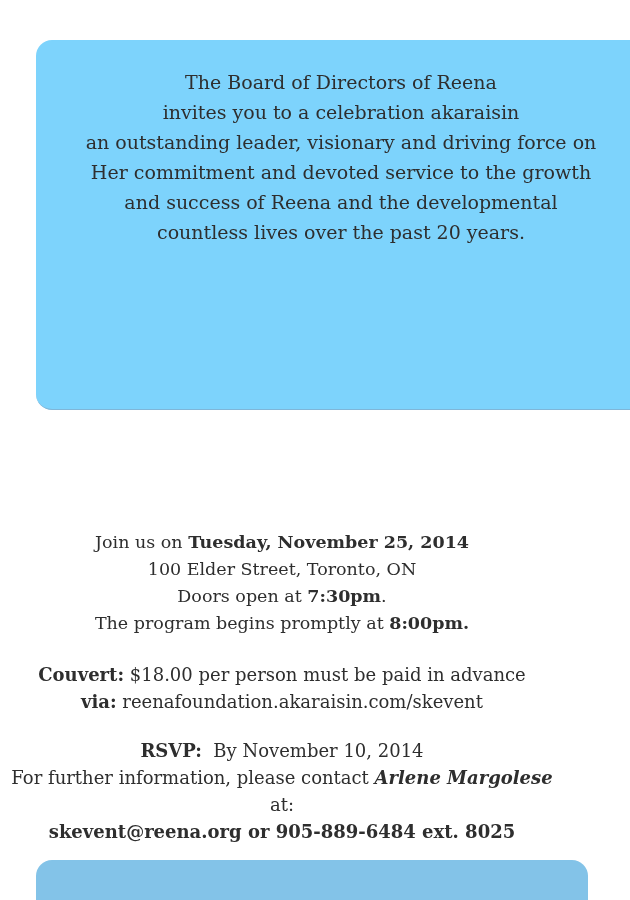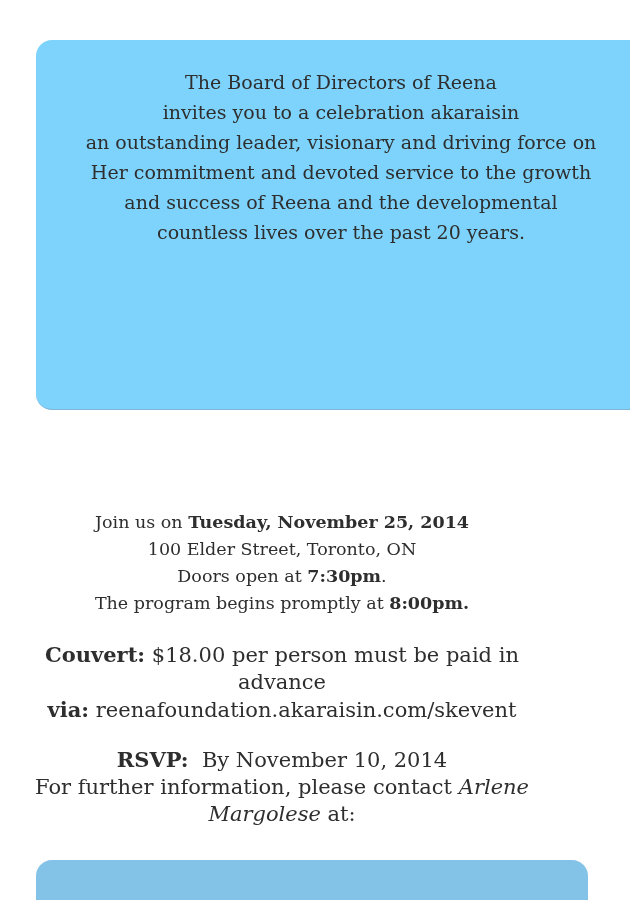--- a/index.html
+++ b/index.html
@@ -33,38 +33,38 @@
   .honoree {
     font-size: 38px;
     line-height: 50px;
     font-style: italic;
     letter-spacing: 2px;
     color: #20262c;
     margin: 0;
   }
   .details {
     position: absolute;
-    top: 509px;
+    top: 529px;
     left: 0;
     width: 564px;
     text-align: center;
   }
   .details p { margin: 0; white-space: pre-wrap; }
   .main-line {
     font-size: 17.5px;
     line-height: 27px;
   }
   .sub-line {
-    font-size: 21px;
+    font-size: 18px;
     line-height: 27px;
   }
   .gap-a { height: 24px; }
   .gap-b { height: 22px; }
   .bold { font-weight: bold; }
-  .bold-italic { font-weight: normal; font-style: italic; margin-top: 24px; }
+  .bold-italic { font-weight: bold; font-style: italic; margin-top: 24px; }
   .footer-band {
     position: absolute;
     left: 36px;
     top: 860px;
     width: 552px;
     height: 60px;
     background: #83c3e8;
     border-radius: 16px;
   }
 </style>
@@ -91,18 +91,19 @@
 
     <div class="gap-a"></div>
 
     <p class="sub-line"><span class="bold">Couvert:</span><span> $18.00 per person must be paid in advance</span></p>
     <p class="sub-line"><span class="bold">via:</span><span> reenafoundation.akaraisin.com/skevent</span></p>
 
     <div class="gap-b"></div>
 
     <p class="sub-line"><span class="bold">RSVP:</span><span>  By November 10, 2014</span></p>
     <p class="sub-line"><span>For further information, please contact </span><span class="bold-italic">Arlene Margolese</span><span> at:</span></p>
+    <p class="sub-line bold">skevent@reena.org or 905-889-6484 ext. 8025</p>
 
   </div>
 
   <div class="footer-band"></div>
 
 </div>
 
 </body></html>

